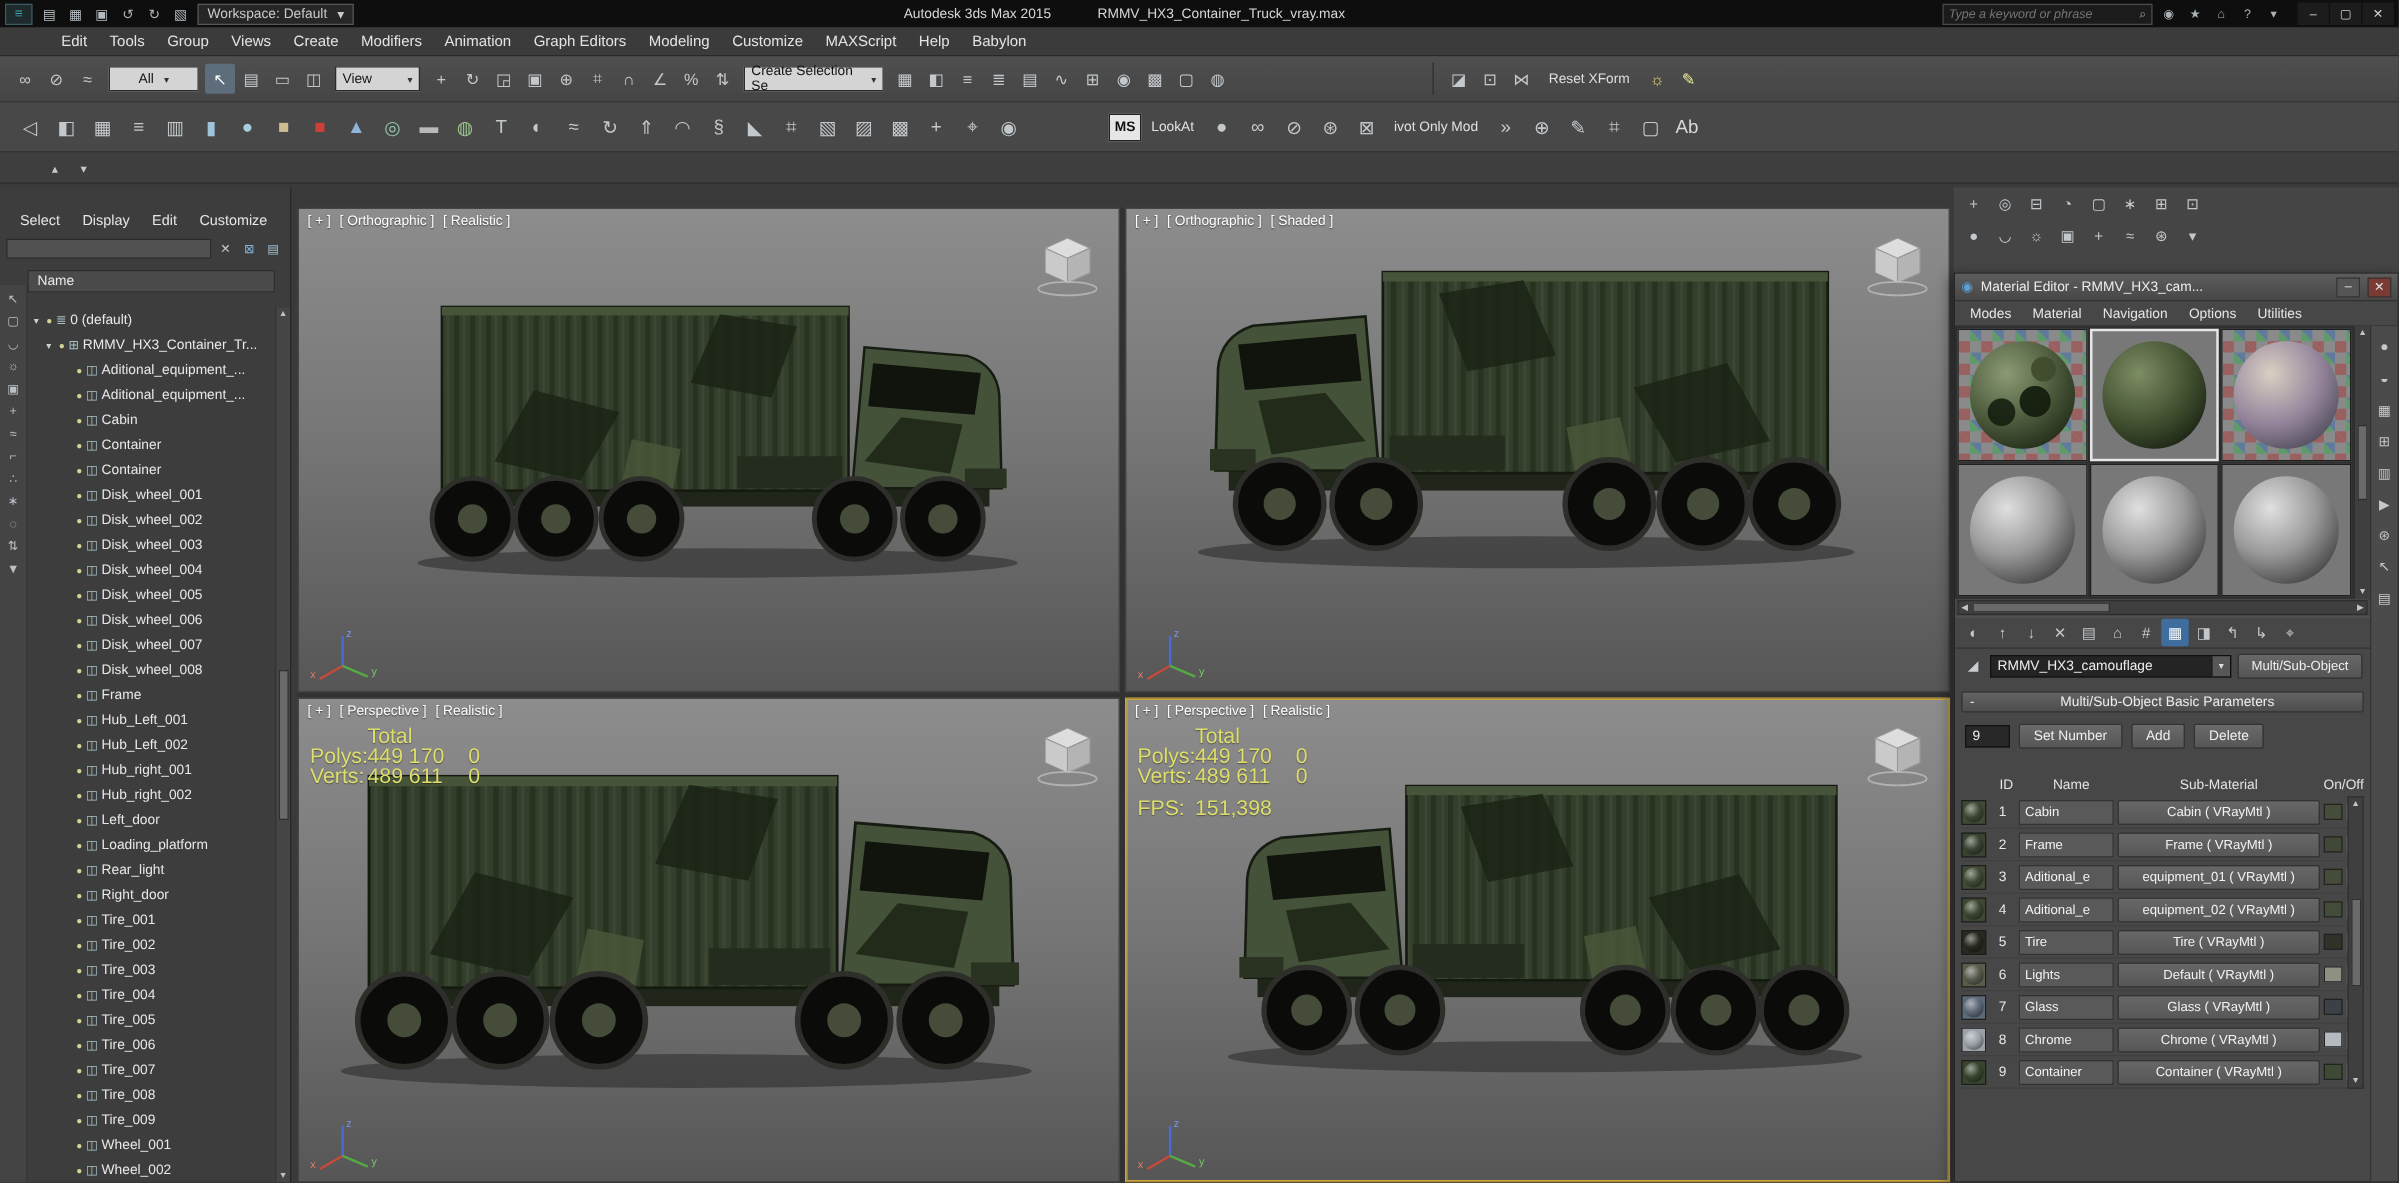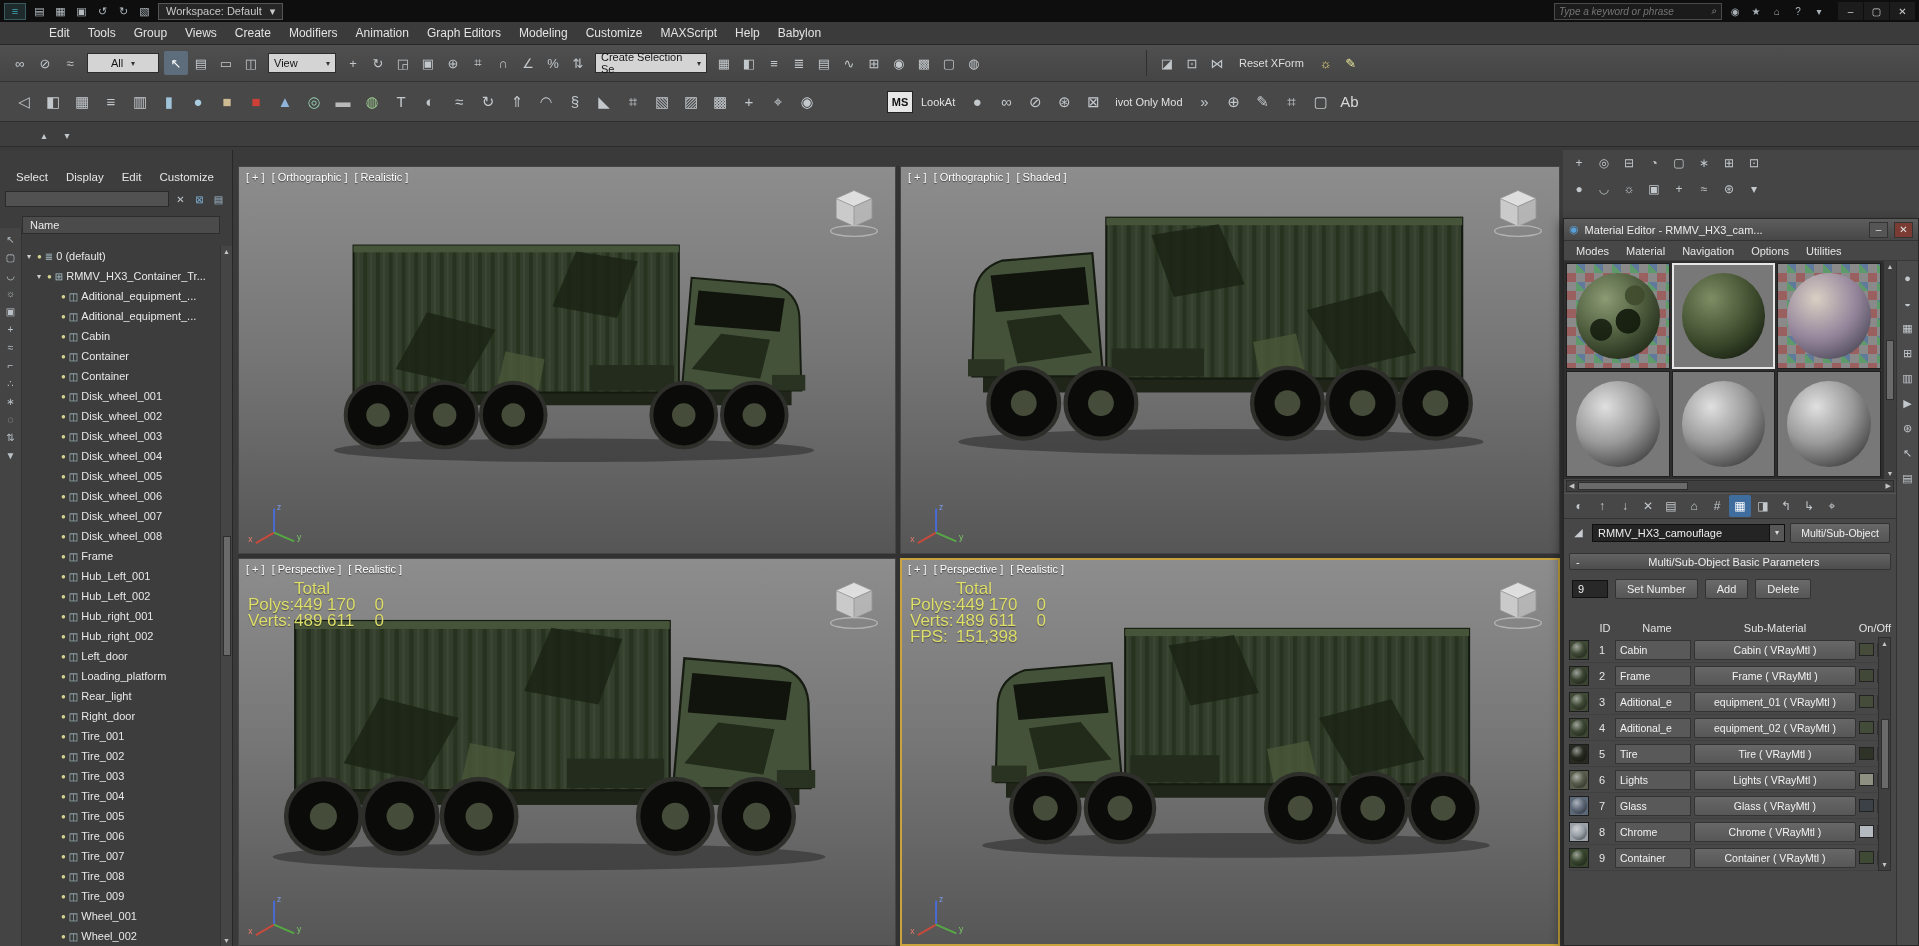--- a/index.html
+++ b/index.html
@@ -71,21 +71,21 @@
 
   
   .vp-grid{position:absolute;top:166px;left:238px;width:1322px;height:780px;display:grid;grid-template-columns:658px 660px;grid-template-rows:388px 388px;gap:4px;background:#323232;}
   .viewport{position:relative;overflow:hidden;background:linear-gradient(#8d8d8d,#767676 48%,#565656);border:1px solid #454545;}
   .viewport.active{box-shadow:inset 0 0 0 1px #c9a43c;border-color:#c9a43c;}
   .vp-label{position:absolute;top:4px;left:7px;display:flex;gap:7px;font-size:11px;color:#fff;text-shadow:0 1px 1px rgba(0,0,0,.55);z-index:3;}
   .vp-label span{cursor:default;}
   .vp-stats{position:absolute;top:22px;left:9px;color:#dede6a;font-size:17px;line-height:16px;z-index:3;text-shadow:0 1px 1px rgba(0,0,0,.4);}
   .stat-row{display:grid;grid-template-columns:46px 66px 24px;}
   .stat-row span:nth-child(3){text-align:right;}
-  .fps-row{display:grid;grid-template-columns:46px 66px;}
+  .fps-row{margin-top:10px;display:grid;grid-template-columns:46px 66px;}
   .viewcube{position:absolute;top:16px;right:14px;width:54px;height:58px;opacity:.85;z-index:2;}
   .tripod{position:absolute;bottom:5px;left:8px;width:58px;height:48px;z-index:2;}
   .tripod text{font-size:9px;font-family:"Liberation Sans",sans-serif;}
   .truck{position:absolute;z-index:1;}
   .flip{transform:scaleX(-1);}
   .t-tl{left:70px;top:55px;width:530px;height:245px;}
   .t-tr{left:30px;top:25px;width:580px;height:268px;}
   .t-bl{left:5px;top:35px;width:610px;height:282px;}
   .t-br{left:55px;top:45px;width:560px;height:259px;}
 
@@ -206,20 +206,24 @@
       <div class="tb-icon">▦</div>
       <div class="tb-icon">▣</div>
       <div class="tb-icon">↺</div>
       <div class="tb-icon">↻</div>
       <div class="tb-icon">▧</div>
     </div>
   <div class="workspace">
     <span>Workspace: Default</span>
     <span class="dd-arrow">▾</span>
   </div>
+  <div class="title-center">
+    <span>Autodesk 3ds Max 2015</span>
+    <span class="fname">RMMV_HX3_Container_Truck_vray.max</span>
+  </div>
   <div class="search">
     <input class="search-input" placeholder="Type a keyword or phrase" style="">
     <span class="search-glyph">⌕</span>
   </div>
   <div class="title-icons">
 
   <div class="tb-icon">◉</div>
       <div class="tb-icon">★</div>
       <div class="tb-icon">⌂</div>
       <div class="tb-icon">?</div>
@@ -959,21 +963,21 @@
                 <span class="mname">Tire</span>
                 <span class="msub">Tire ( VRayMtl )</span>
                 <span class="mswatch" style="background: rgb(46, 50, 39);"></span>
                 <span class="mcheck">✓</span>
               </div>
 
               <div class="mrow">
                 <span class="mthumb" style="background: rgb(88, 92, 76);"></span>
                 <span class="mid">6</span>
                 <span class="mname">Lights</span>
-                <span class="msub">Lights ( VRayMtl )</span>
+                <span class="msub">Default ( VRayMtl )</span>
                 <span class="mswatch" style="background: rgb(142, 145, 129);"></span>
                 <span class="mcheck">✓</span>
               </div>
 
               <div class="mrow">
                 <span class="mthumb" style="background: rgb(93, 104, 120);"></span>
                 <span class="mid">7</span>
                 <span class="mname">Glass</span>
                 <span class="msub">Glass ( VRayMtl )</span>
                 <span class="mswatch" style="background: rgb(60, 65, 72);"></span>

